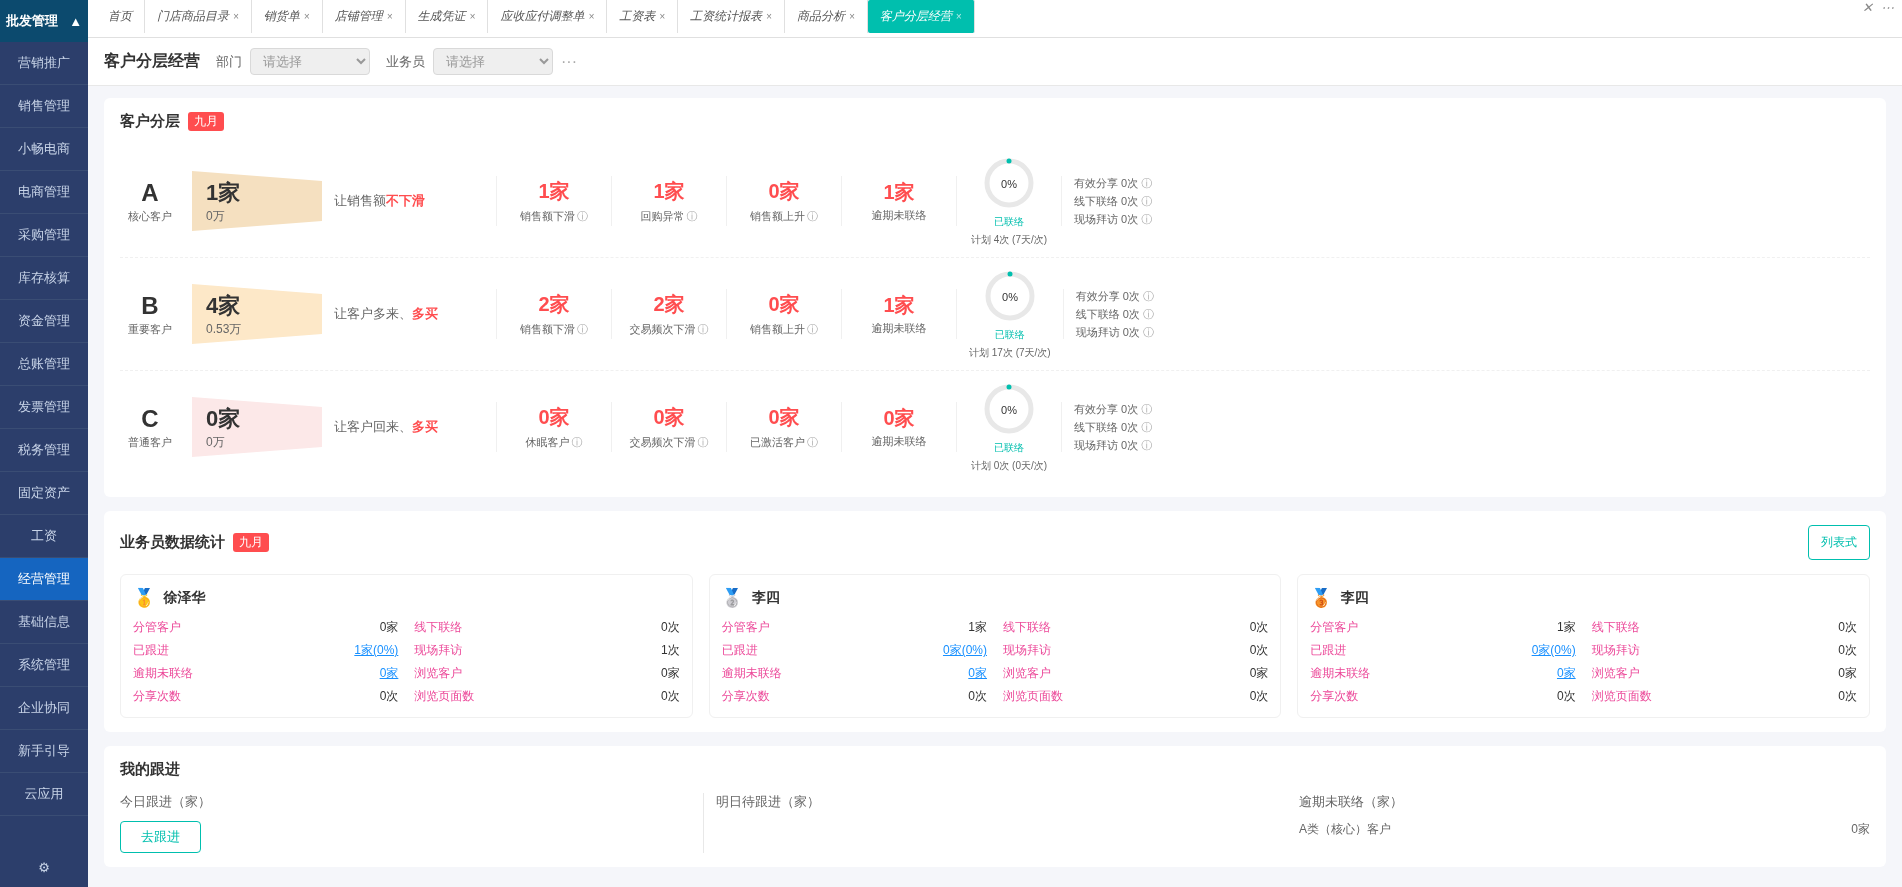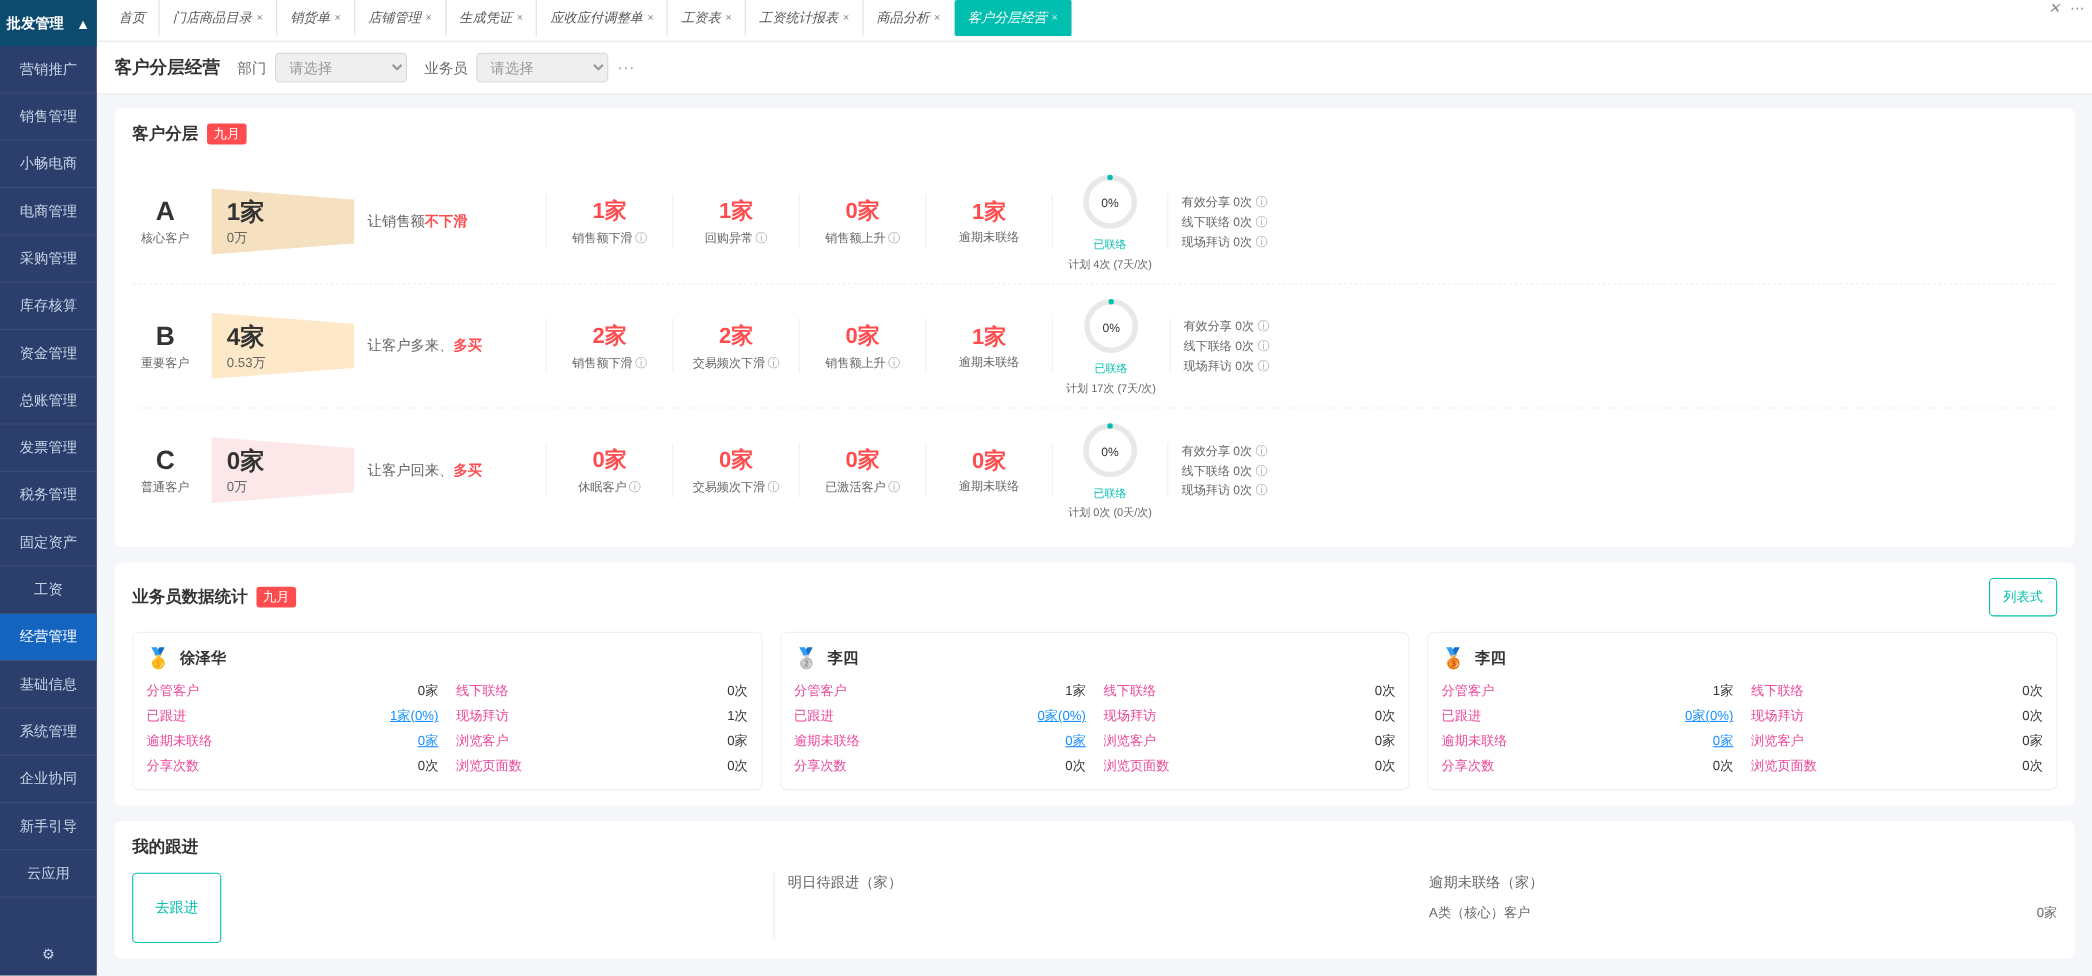--- a/index.html
+++ b/index.html
@@ -275,21 +275,21 @@
       justify-content: space-between;
       align-items: center;
     }
     .staff-stat-label { color: #ec4899; }
     .staff-stat-value { color: #1890ff; text-decoration: underline; cursor: pointer; }
     .staff-stat-value-plain { color: #333; }
     .goto-btn {
       background: #fff;
       border: 1px solid #00bfae;
       color: #00bfae;
-      padding: 22px 20px;
+      padding: 6px 20px;
       border-radius: 4px;
       cursor: pointer;
       font-size: 13px;
       white-space: nowrap;
     }
   </style>
 </head>
 <body>
 
 <div class="sidebar">
@@ -711,20 +711,21 @@
           </div>
         </div>
     </div>
 
     <div class="section">
       <div class="section-header">
         <span class="section-title">我的跟进</span>
       </div>
       <div style="display:grid;grid-template-columns:1fr auto 1fr 1fr;gap:12px;align-items:start;">
         <div>
+          <div style="font-size:13px;color:#666;margin-bottom:10px;">今日跟进（家）</div>
           <button class="goto-btn">去跟进</button>
         </div>
         <div style="width:1px;background:#e8e8e8;min-height:60px;"></div>
         <div>
           <div style="font-size:13px;color:#666;margin-bottom:10px;">明日待跟进（家）</div>
         </div>
         <div>
           <div style="font-size:13px;color:#666;margin-bottom:10px;">逾期未联络（家）</div>
           <div style="display:flex;justify-content:space-between;font-size:12px;color:#666;margin-top:4px;">
             <span>A类（核心）客户</span>

